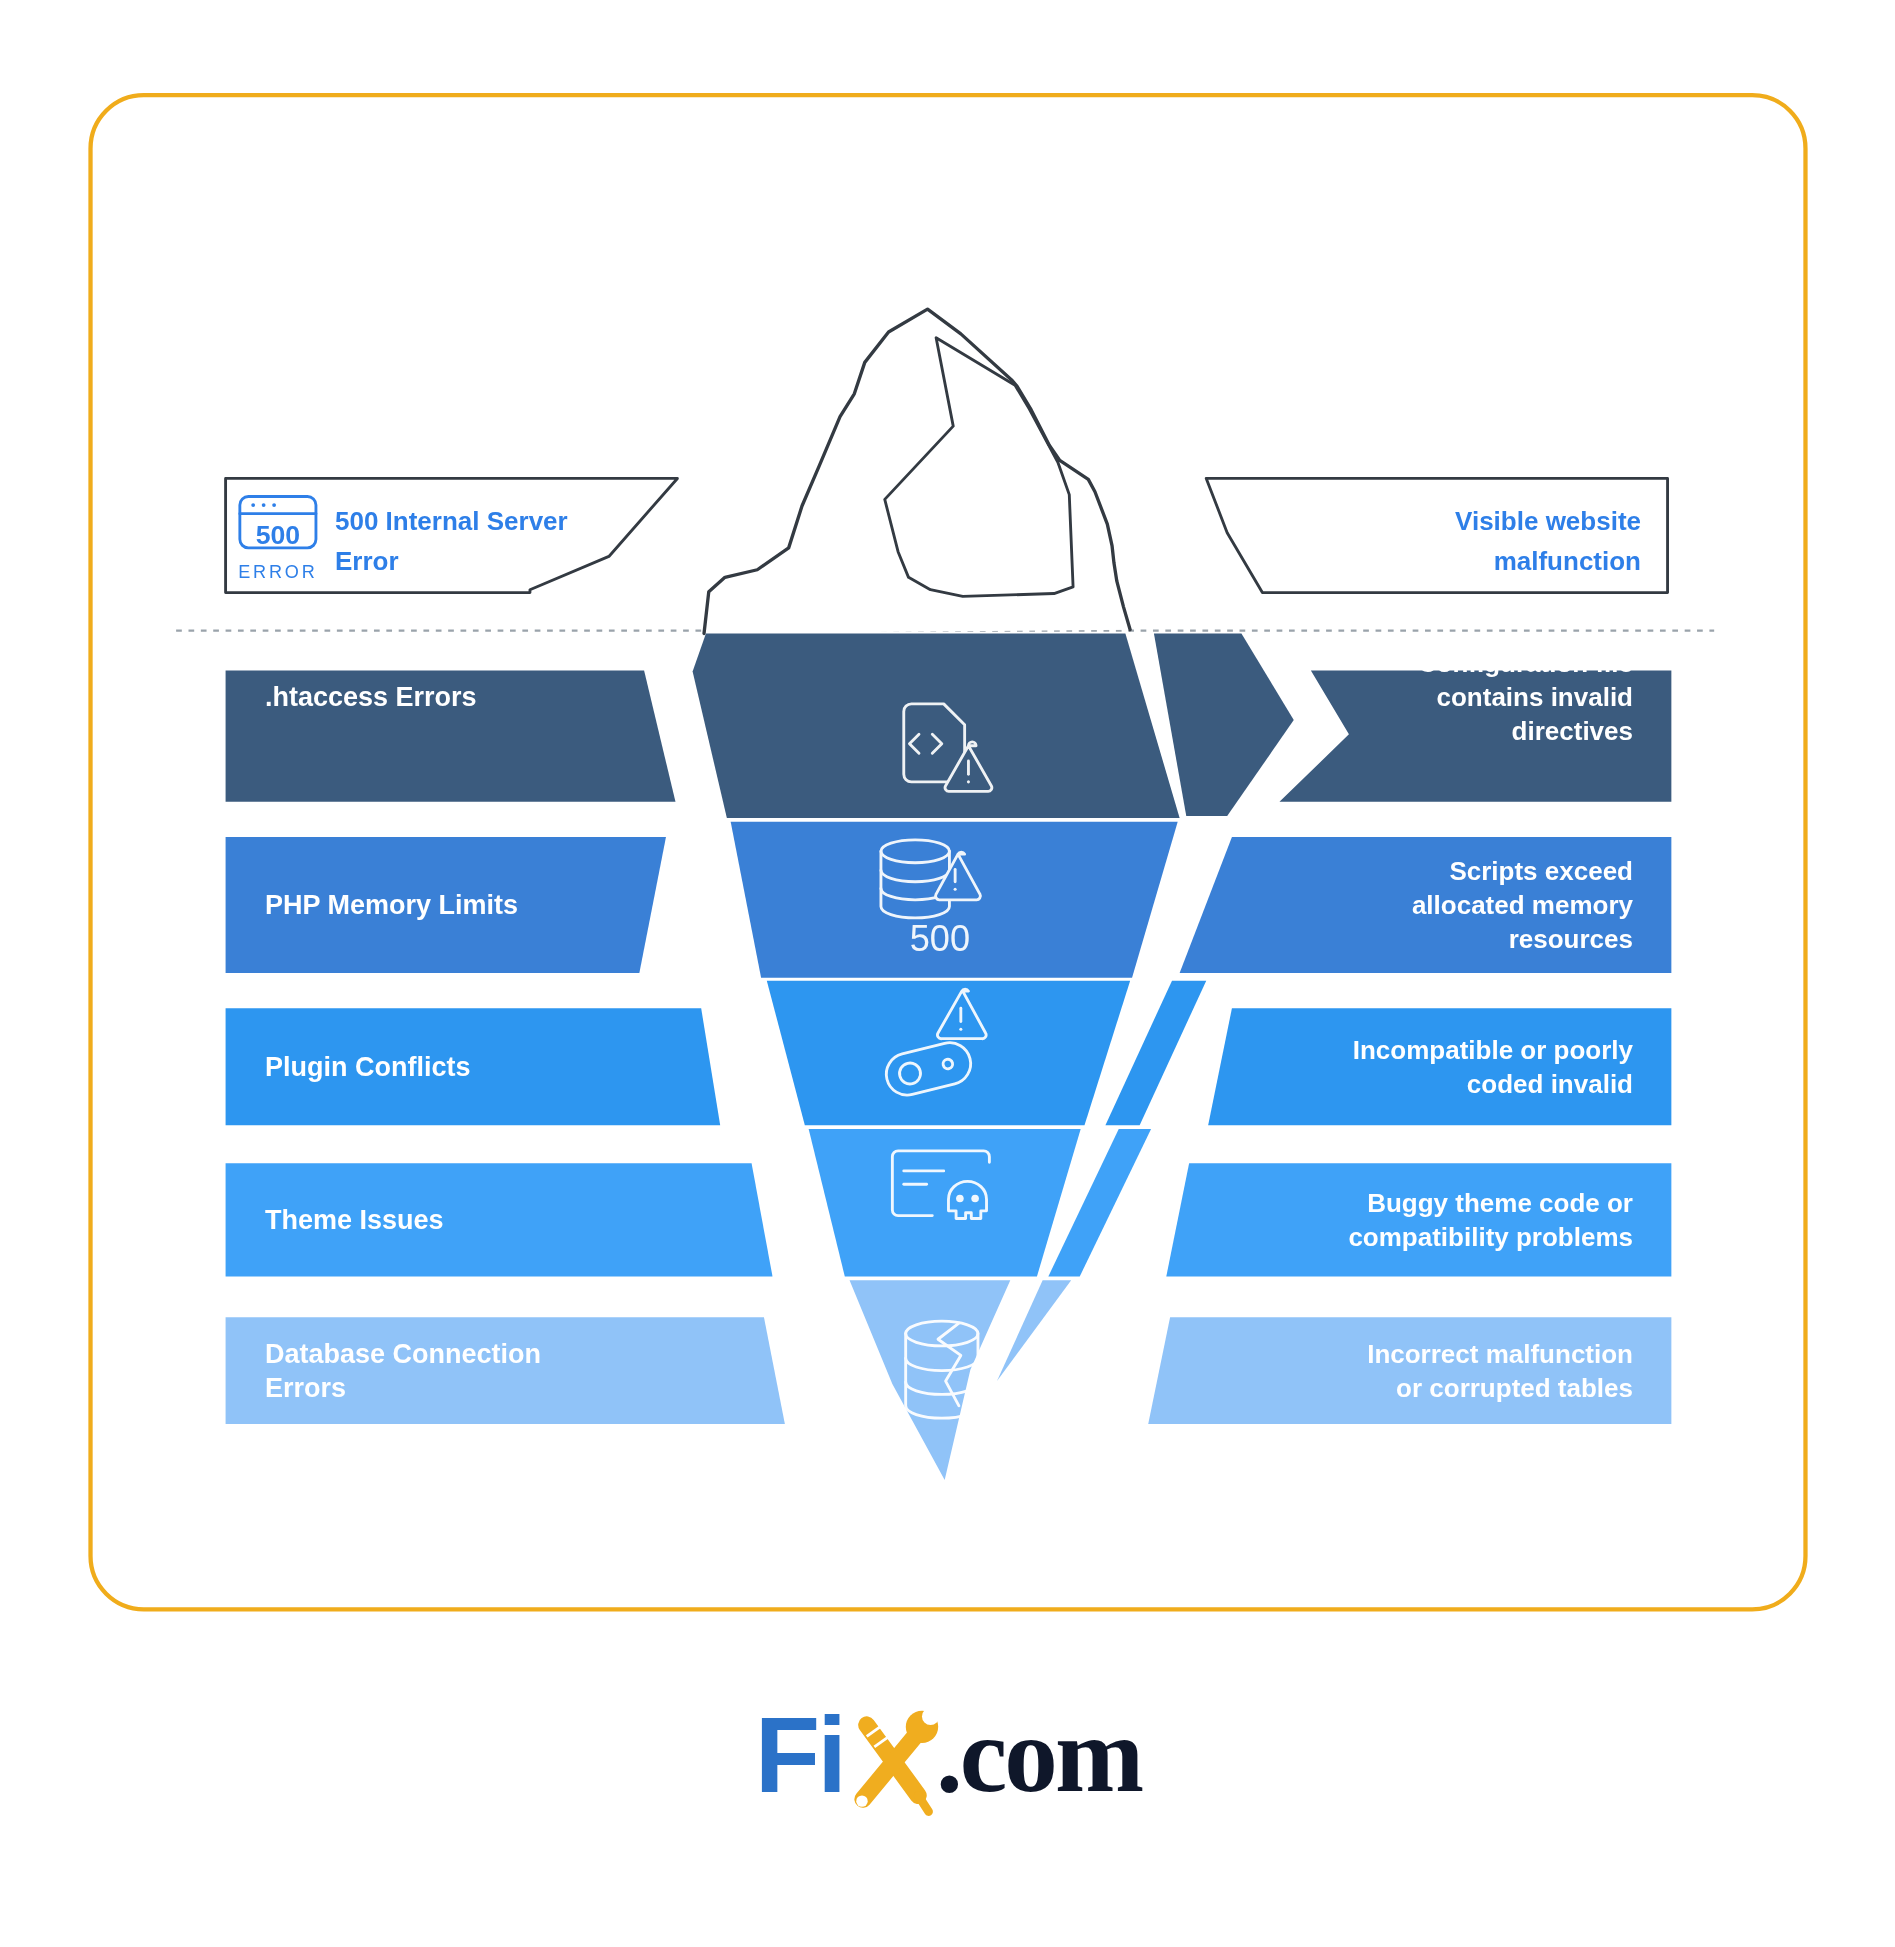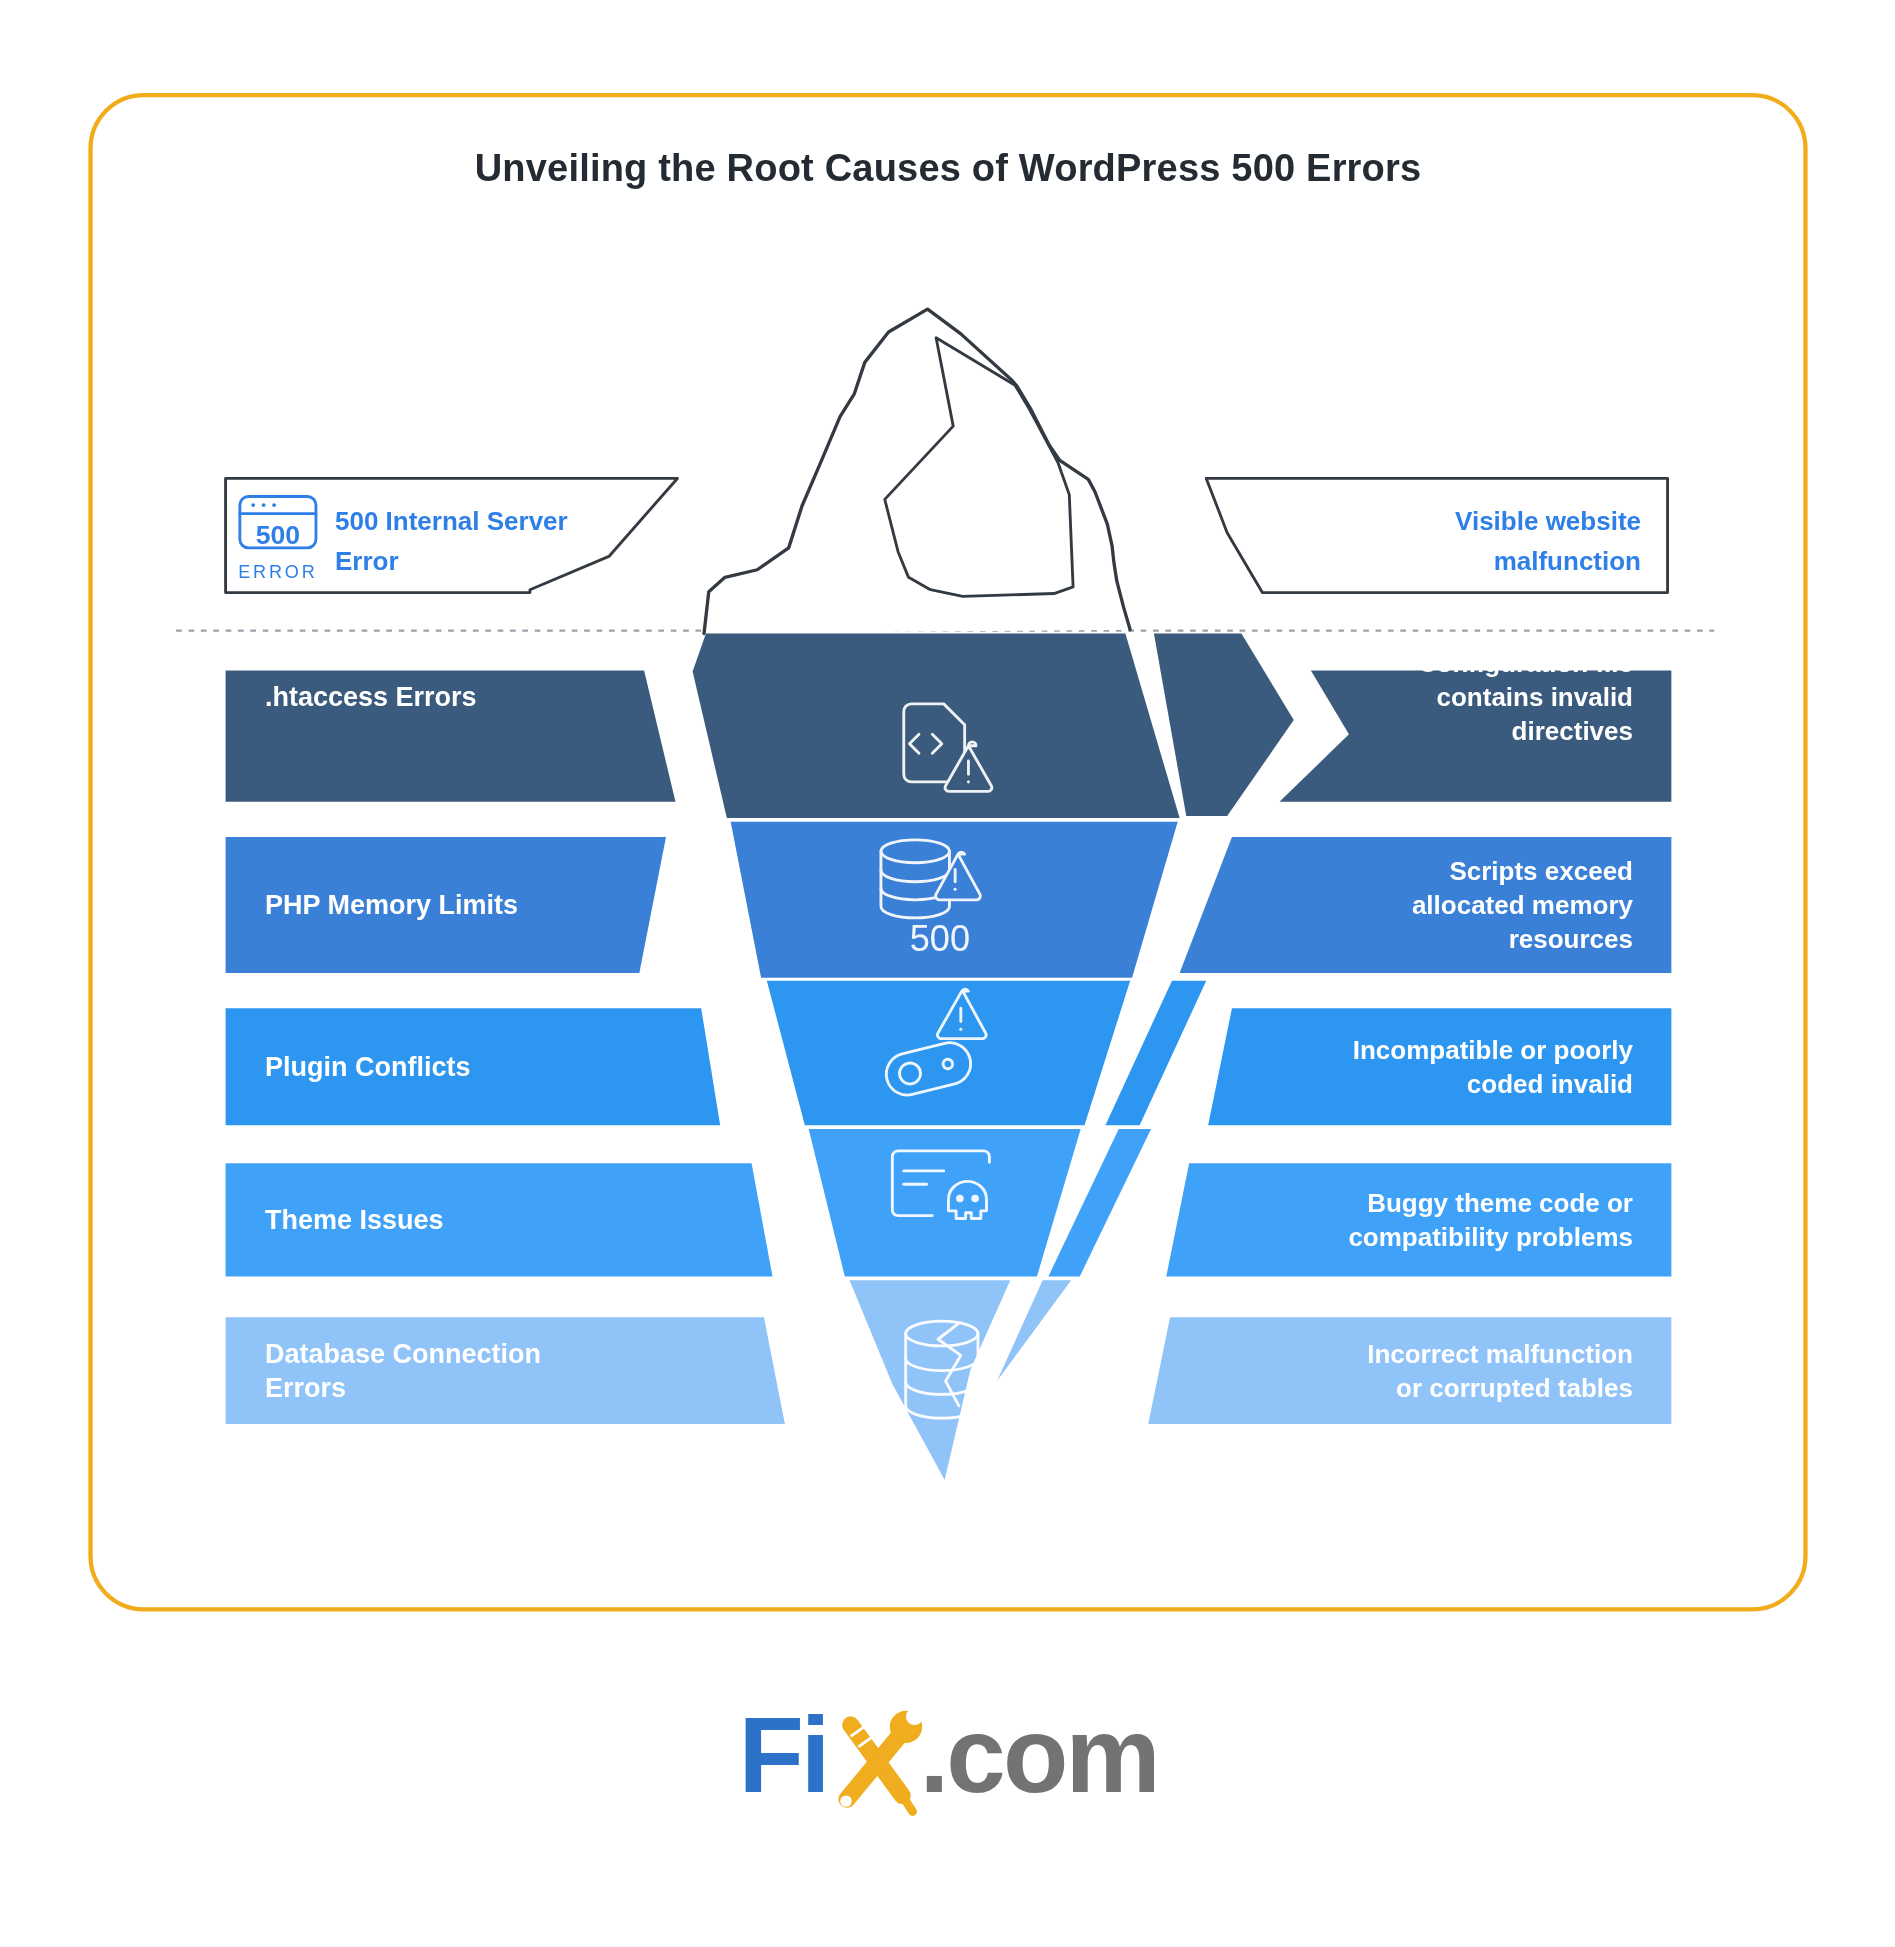--- a/index.html
+++ b/index.html
@@ -38,21 +38,21 @@
   .w-r2{width:228px;}
   .w-r3{width:300px;}
   .w-r4{width:304px;}
   .w-r5{width:281px;}
   .logo{
     position:absolute;left:0;top:1702px;width:100%;
     display:flex;justify-content:center;align-items:flex-start;
     font-size:107px;font-weight:bold;letter-spacing:-2.9px;line-height:1;
   }
   .logo .blue{color:#2B72C8;}
-  .logo .gold{color:#737373;}
+  .logo .gold{color:#0f172a;font-family:Liberation Serif, serif;}
   .logo svg{margin:1.9px -9.5px 0 -5.7px;}
 </style>
 </head>
 <body>
 
 <div class="canvas">
 
   <svg class="frame-svg" viewBox="0 0 1993 2048">
 
     <rect x="95" y="100" width="1803" height="1592" rx="56" fill="none" stroke="#F0AC1B" stroke-width="4.5"></rect>
@@ -149,21 +149,20 @@
 
     <g stroke="#ffffff" fill="none" stroke-width="3" stroke-linecap="round" stroke-linejoin="round" opacity="0.95">
       <ellipse cx="990" cy="1402" rx="38" ry="13"></ellipse>
       <path d="M 952,1402 v 76 a 38 13 0 0 0 76 0 v -76"></path>
       <path d="M 952,1428 a 38 13 0 0 0 76 0"></path>
       <path d="M 952,1453 a 38 13 0 0 0 76 0"></path>
       <polyline points="1008,1391 986,1408 1010,1425 994,1452 1008,1478"></polyline>
     </g>
   </svg>
 
-  <div class="page-title">Unveiling the Root Causes of WordPress 500 Errors</div>
 
   <div class="surface-label left">500 Internal Server Error</div>
   <div class="surface-label right">Visible website malfunction</div>
 
   <div class="bar-label left r1">.htaccess Errors</div>
   <div class="bar-label left r2">PHP Memory Limits</div>
   <div class="bar-label left r3">Plugin Conflicts</div>
   <div class="bar-label left r4">Theme Issues</div>
   <div class="bar-label left r5 w-l5">Database Connection Errors</div>
 

